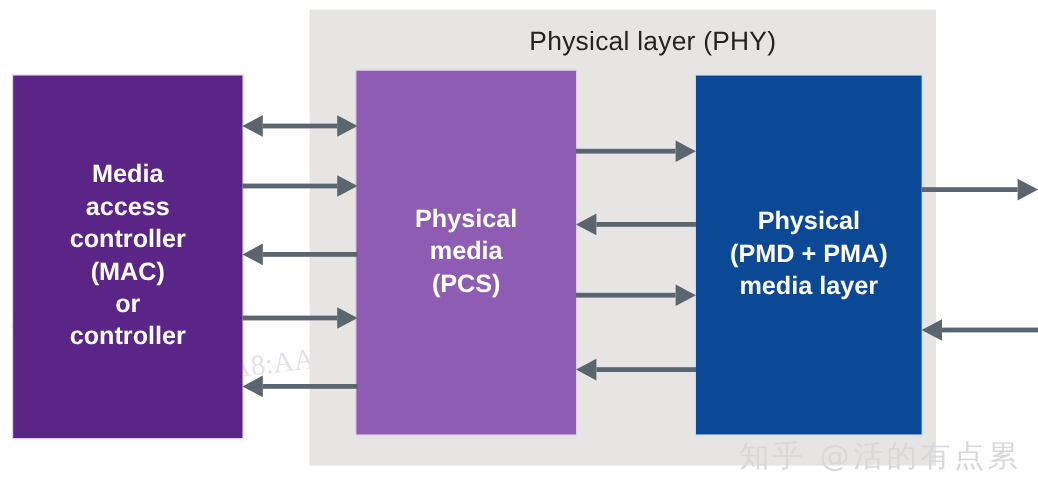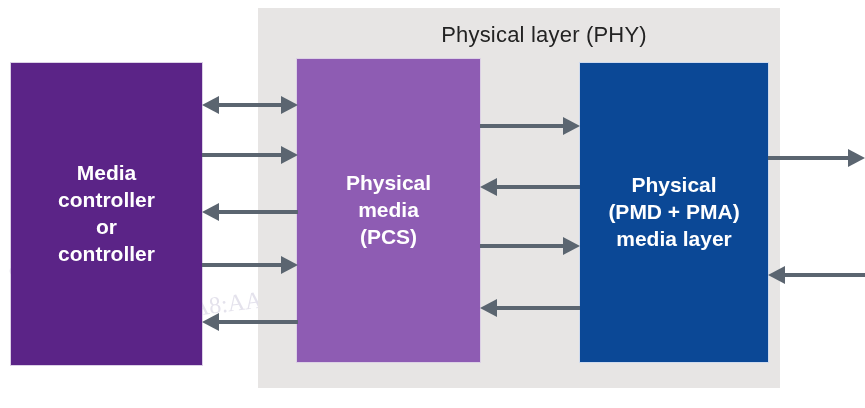--- a/index.html
+++ b/index.html
@@ -144,21 +144,23 @@
   <div class="bg-watermark" id="bgwm-2">:A8:AA:8</div>
   <div class="bg-watermark" id="bgwm-3">23~</div>
   <div class="bg-watermark" id="bgwm-4">&amp;&amp;38:F3:A8:AA:8</div>
 
   <div id="phy-region"></div>
   <div id="phy-title">Physical layer (PHY)</div>
 
   <div class="block" id="block-mac">
     <div class="lines">
       <div>Media</div>
+      <div>access</div>
       <div>controller</div>
+      <div>(MAC)</div>
       <div>or</div>
       <div>controller</div>
     </div>
   </div>
 
   <div class="block" id="block-pcs">
     <div class="lines">
       <div>Physical</div>
       <div>media</div>
       <div>(PCS)</div>
@@ -222,14 +224,15 @@
   <div class="arrow" style="left:768px; top:158px; width:97px;">
     <div class="shaft" style="left:0; width:80px;"></div>
     <div class="head right" style="left:80px;"></div>
   </div>
 
   <div class="arrow" style="left:768px; top:275px; width:97px;">
     <div class="shaft" style="left:17px; width:80px;"></div>
     <div class="head left" style="left:0;"></div>
   </div>
 
+  <div class="zhihu-watermark">知乎 @活的有点累</div>
 
 </div>
 
 </body></html>

